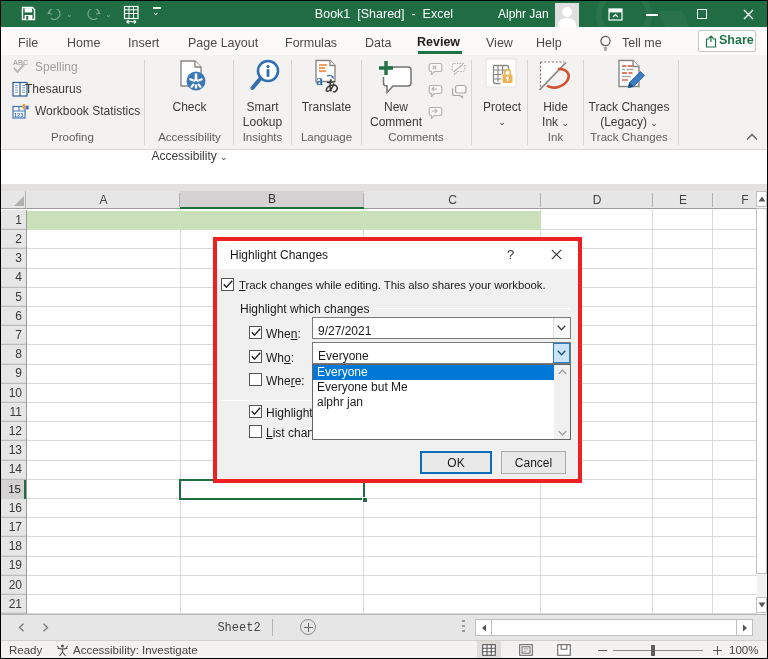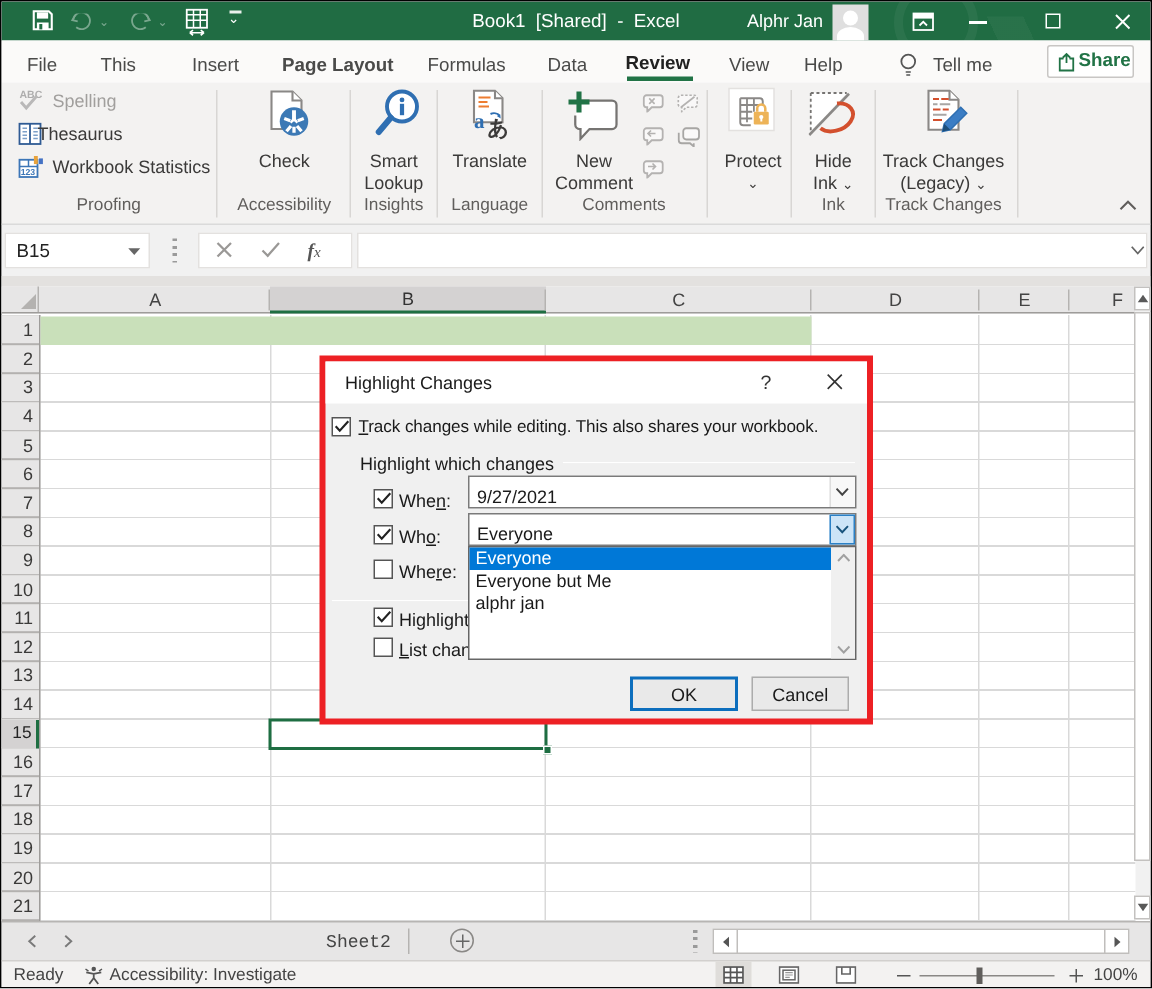--- a/index.html
+++ b/index.html
@@ -63,23 +63,23 @@
 
     <div class="ab" style="left:645px;top:13px;width:12px;height:1.5px;background:#fff;"></div>
     <div class="ab" style="left:696px;top:8px;width:10px;height:10px;border:1.3px solid #fff;"></div>
     <svg class="ab" style="left:742px;top:8px" width="11" height="11" viewBox="0 0 11 11">
       <path d="M1 1 L10 10 M10 1 L1 10" stroke="#fff" stroke-width="1.3"></path>
     </svg>
   </div>
 
   <div class="ab" style="left:0;top:26px;width:766px;height:28px;background:#fbfaf9;color:#4a4a49;font-size:12.5px;">
     <div class="ab" style="left:17px;top:9px;">File</div>
-    <div class="ab" style="left:66px;top:9px;">This</div>
+    <div class="ab" style="left:66px;top:9px;">Home</div>
     <div class="ab" style="left:127px;top:9px;">Insert</div>
-    <div class="ab" style="left:187px;top:9px;font-weight:bold;">Page Layout</div>
+    <div class="ab" style="left:187px;top:9px;">Page Layout</div>
     <div class="ab" style="left:284px;top:9px;">Formulas</div>
     <div class="ab" style="left:364px;top:9px;">Data</div>
     <div class="ab" style="left:416px;top:8px;color:#212121;font-weight:bold;">Review</div>
     <div class="ab" style="left:417px;top:24px;width:44px;height:3px;background:#217346;"></div>
     <div class="ab" style="left:485px;top:9px;">View</div>
     <div class="ab" style="left:535px;top:9px;">Help</div>
     <svg class="ab" style="left:598px;top:8px" width="13" height="16" viewBox="0 0 13 16">
       <circle cx="6.5" cy="6" r="4.6" fill="none" stroke="#555" stroke-width="1.2"></circle>
       <path d="M4.8 13 h3.4 M5.2 15 h2.6" stroke="#555" stroke-width="1.1"></path>
     </svg>
@@ -225,44 +225,20 @@
     </svg>
     <div class="ab" style="left:583px;top:45px;width:90px;text-align:center;">Track Changes</div>
     <div class="ab" style="left:583px;top:60px;width:90px;text-align:center;">(Legacy) <span style="font-size:9px;">⌄</span></div>
     <div class="ab" style="left:583px;top:76px;width:90px;text-align:center;color:#605e5c;font-size:11.5px;">Track Changes</div>
 
     <svg class="ab" style="left:745px;top:78px" width="12" height="8" viewBox="0 0 12 8">
       <path d="M1 6.5 L6 1.5 L11 6.5" fill="none" stroke="#605e5c" stroke-width="1.4"></path>
     </svg>
   </div>
 
-  <div class="ab" id="fbar" style="left:0;top:149px;width:766px;height:34px;background:#f1f1f1;">
-
-    <div class="ab" style="left:2px;top:5px;width:97px;height:24px;background:#fff;border:1px solid #e3e1df;"></div>
-    <div class="ab" style="left:10px;top:10px;font-size:12.5px;color:#222;">B15</div>
-    <svg class="ab" style="left:84px;top:15px" width="9" height="6" viewBox="0 0 9 6">
-      <path d="M0.5 0.5 L4.5 5 L8.5 0.5 z" fill="#666"></path>
-    </svg>
-
-    <div class="ab" style="left:114px;top:9px;width:3px;height:16px;background:repeating-linear-gradient(to bottom,#9a9a9a 0 2px,transparent 2px 5px);width:2.5px;"></div>
-
-    <div class="ab" style="left:131px;top:5px;width:103px;height:24px;background:#fff;border:1px solid #e3e1df;"></div>
-    <svg class="ab" style="left:143px;top:11px" width="11" height="11" viewBox="0 0 11 11">
-      <path d="M1 1 L10 10 M10 1 L1 10" stroke="#9a9896" stroke-width="1.5"></path>
-    </svg>
-    <svg class="ab" style="left:173px;top:11px" width="13" height="11" viewBox="0 0 13 11">
-      <path d="M1 6 L4.5 9.5 L12 1" fill="none" stroke="#9a9896" stroke-width="1.5"></path>
-    </svg>
-    <div class="ab" style="left:204px;top:9px;font-size:13px;color:#555;font-style:italic;font-family:'Liberation Serif',serif;"><b>f</b><span style="font-size:10px;">x</span></div>
-
-    <div class="ab" style="left:237px;top:5px;width:527px;height:24px;background:#fff;border:1px solid #e3e1df;"></div>
-    <svg class="ab" style="left:753px;top:14px" width="9" height="6" viewBox="0 0 9 6">
-      <path d="M0.5 0.5 L4.5 5 L8.5 0.5" fill="none" stroke="#666" stroke-width="1.2"></path>
-    </svg>
-  </div>
 
   <div class="ab" id="sheet" style="left:0;top:183px;width:766px;height:430px;background:#fff;">
 
     <div class="ab" style="left:0;top:0;width:766px;height:7px;background:#e3e1df;"></div>
 
     <div class="ab" style="left:0;top:7px;width:756px;height:18px;background:#e7e6e6;border-bottom:1px solid #9e9c9a;"></div>
 
     <div class="ab" style="left:0;top:7px;width:25px;height:17px;background:#e7e6e6;border-right:1px solid #b5b3b1;"></div>
     <svg class="ab" style="left:12px;top:11px" width="12" height="12" viewBox="0 0 12 12">
         <path d="M11 1 V11 H1 z" fill="#b4b2b0"></path>

